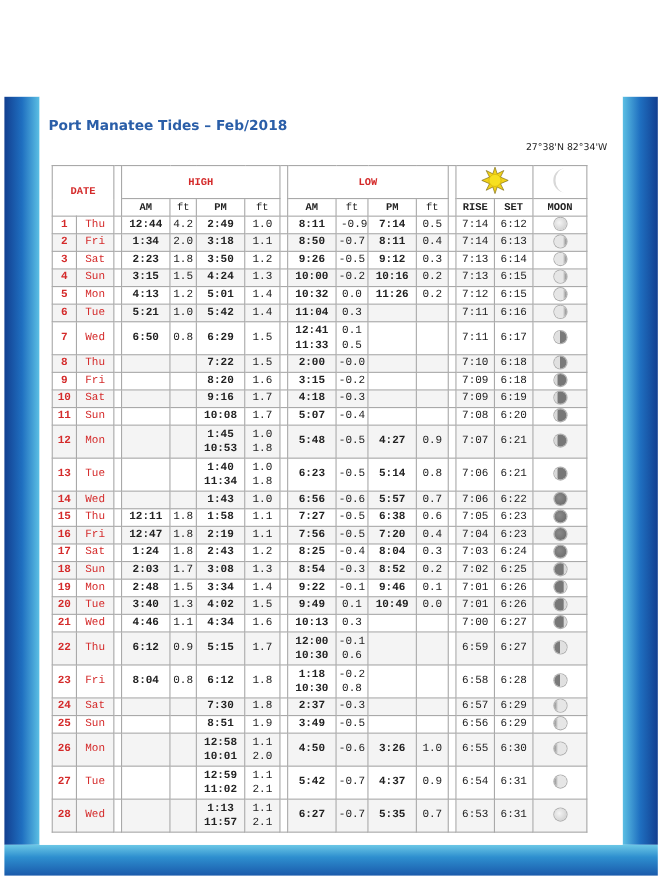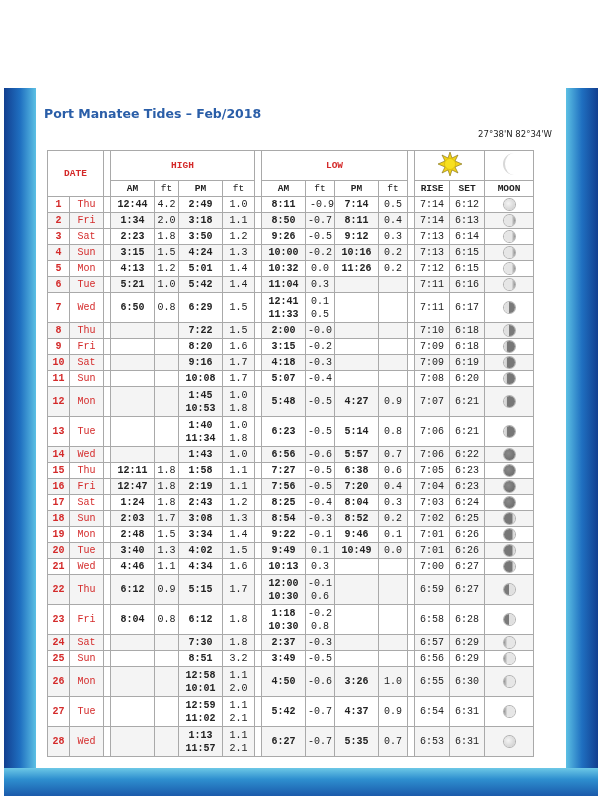--- a/index.html
+++ b/index.html
@@ -600,21 +600,21 @@
             <td class="" style="white-space: pre-line;">6:29</td>
             <td><span class="moon" style="background: linear-gradient(to right, #888 0%, #e6e6e6 30%, #e6e6e6 100%);" title="waxing-gibbous"></span></td>
           </tr>
           <tr class="r1">
             <td class="num" style="white-space: pre-line;">25</td>
             <td class="dow" style="white-space: pre-line;">Sun</td>
             <td class="sep"></td>
             <td class="t" style="white-space: pre-line;"></td>
             <td class="" style="white-space: pre-line;"></td>
             <td class="t" style="white-space: pre-line;">8:51</td>
-            <td class="" style="white-space: pre-line;">3.2</td>
+            <td class="" style="white-space: pre-line;">1.9</td>
             <td class="sep"></td>
             <td class="t" style="white-space: pre-line;">3:49</td>
             <td class="" style="white-space: pre-line;">-0.5</td>
             <td class="t" style="white-space: pre-line;"></td>
             <td class="" style="white-space: pre-line;"></td>
             <td class="sep"></td>
             <td class="" style="white-space: pre-line;">6:56</td>
             <td class="" style="white-space: pre-line;">6:29</td>
             <td><span class="moon" style="background: linear-gradient(to right, #888 0%, #e6e6e6 30%, #e6e6e6 100%);" title="waxing-gibbous"></span></td>
           </tr>

